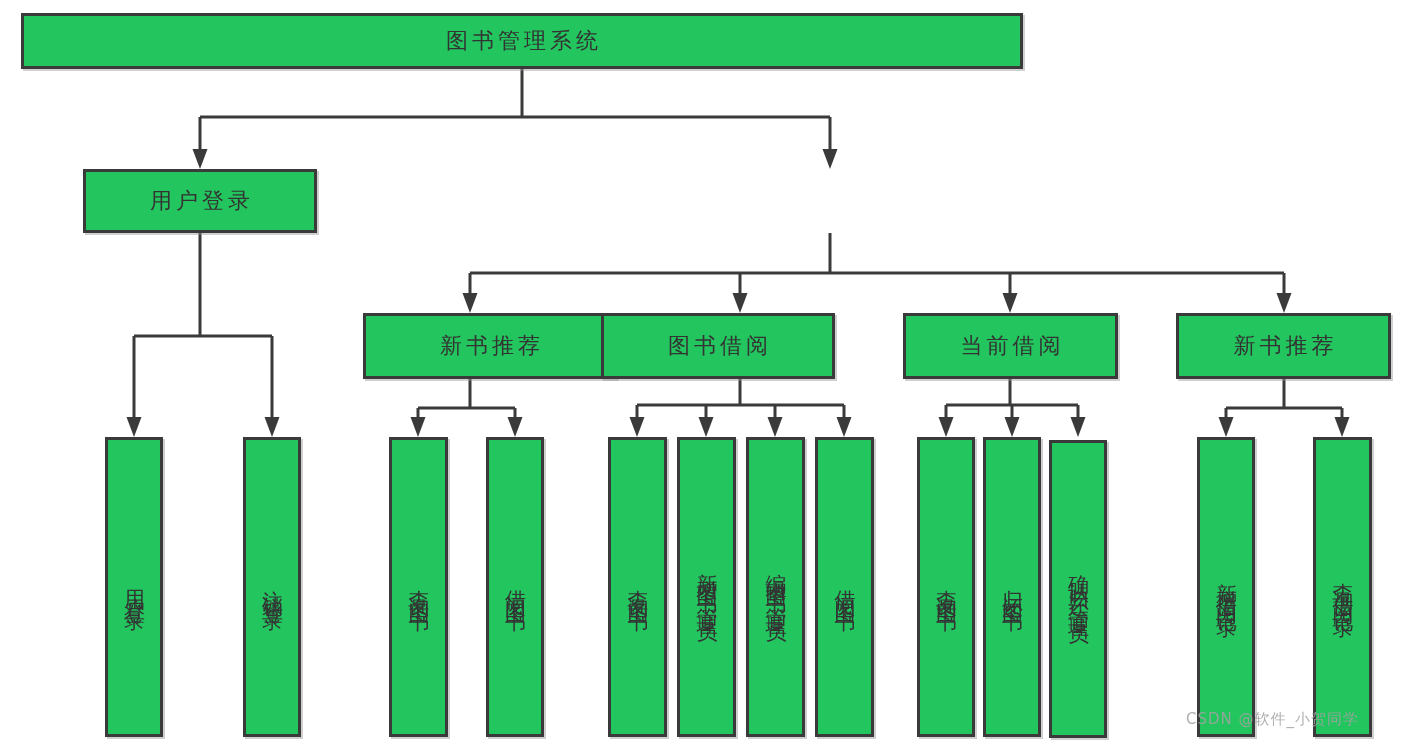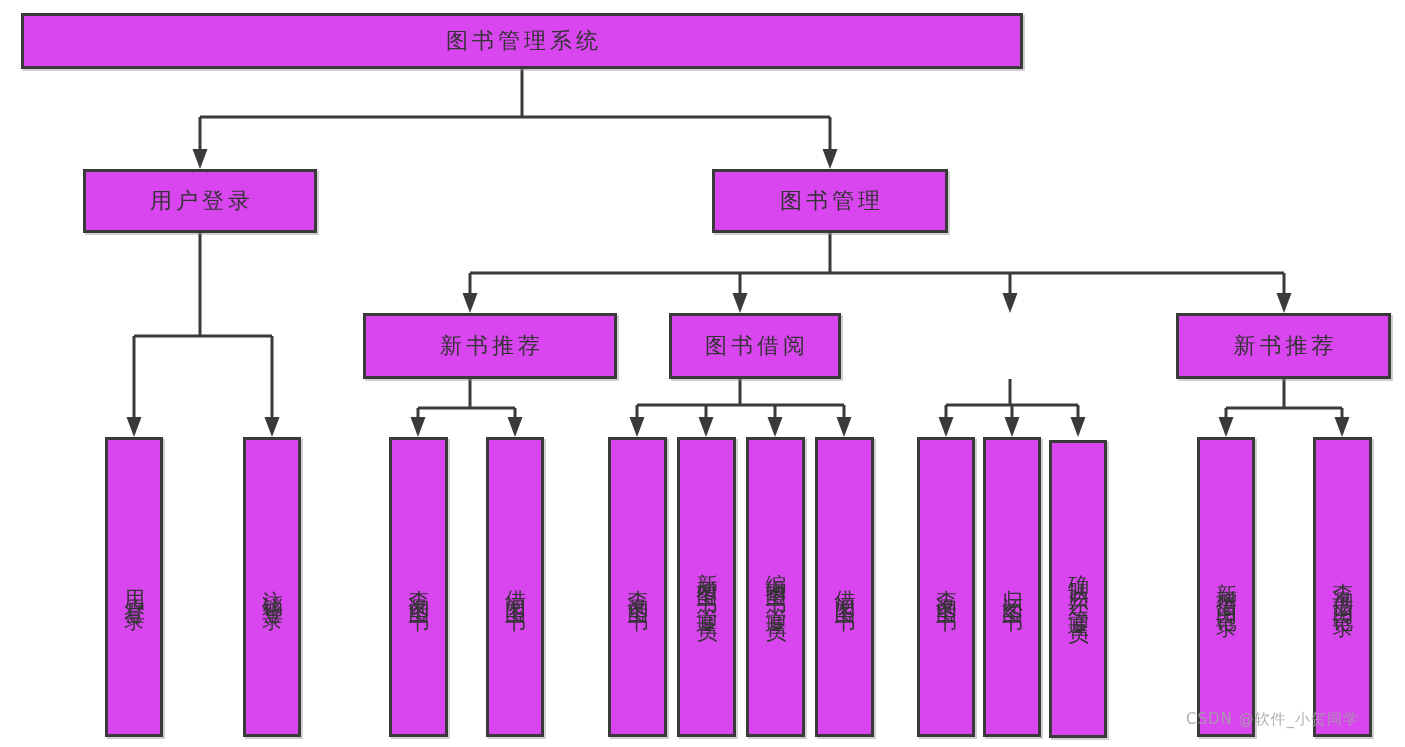--- a/index.html
+++ b/index.html
@@ -8,21 +8,21 @@
     width:1405px;height:747px;
     background:#ffffff;
     font-family:"DejaVu Sans","Liberation Sans",sans-serif;
     overflow:hidden;
   }
   #wires{position:absolute;left:0;top:0;z-index:1;}
   .box{
     position:absolute;
     box-sizing:border-box;
     border:3px solid #3a3a3a;
-    background:#d946ef;
+    background:#22c55e;
     box-shadow:2px 2px 0 rgba(150,150,150,0.45);
     display:flex;align-items:center;justify-content:center;
     color:#333333;
     z-index:2;
   }
   .box.h{font-size:22px;letter-spacing:4px;text-indent:4px;white-space:nowrap;}
   .box.v .vtext{
     writing-mode:vertical-rl;
     font-size:21px;
     letter-spacing:7px;
@@ -80,24 +80,24 @@
       <polygon points="1004.5,417 1019.5,417 1012,437"></polygon>
       <polygon points="1070.5,417 1085.5,417 1078,437"></polygon>
       <polygon points="1218.5,417 1233.5,417 1226,437"></polygon>
       <polygon points="1334.5,417 1349.5,417 1342,437"></polygon>
     </g>
   </svg>
 
   <div class="box h" style="left:21px;top:13px;width:1002px;height:56px">图书管理系统</div>
 
   <div class="box h" style="left:83px;top:169px;width:234px;height:64px">用户登录</div>
-  <div class="box h" style="left:712px;top:169px;width:236px;height:64px">图书管理</div>
 
   <div class="box h" style="left:363px;top:313px;width:254px;height:66px">新书推荐</div>
-  <div class="box h" style="left:669px;top:313px;width:172px;height:66px">图书借阅</div>
+  <div class="box h" style="left:601px;top:313px;width:234px;height:66px">图书借阅</div>
+  <div class="box h" style="left:903px;top:313px;width:215px;height:66px">当前借阅</div>
   <div class="box h" style="left:1176px;top:313px;width:215px;height:66px">新书推荐</div>
 
   <div class="box v" style="left:105px;top:437px;width:58px;height:300px">
     <span class="vtext">用户登录</span>
   </div>
   <div class="box v" style="left:243px;top:437px;width:58px;height:300px">
     <span class="vtext">注销登录</span>
   </div>
 
   <div class="box v" style="left:389px;top:437px;width:59px;height:300px">

